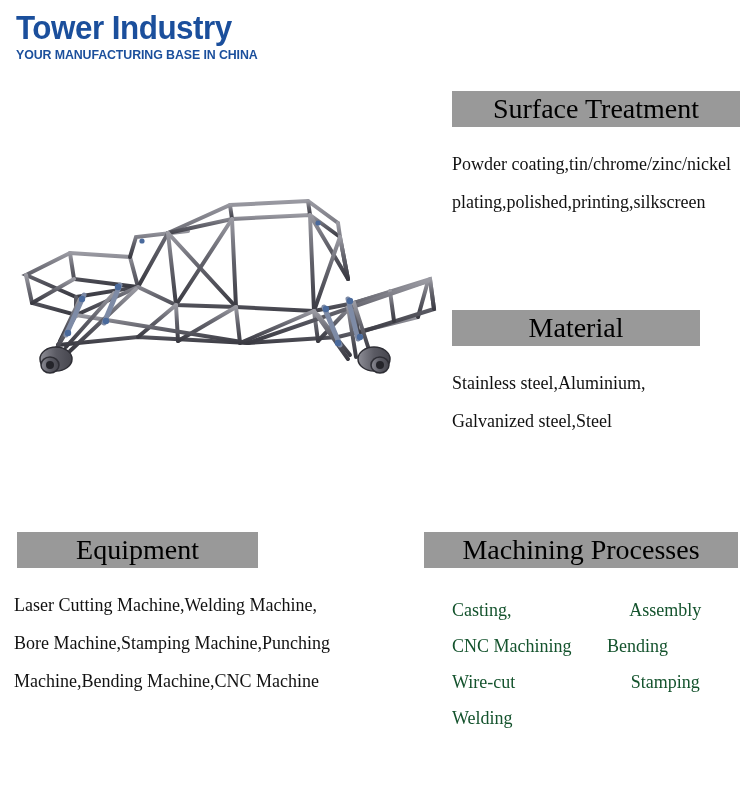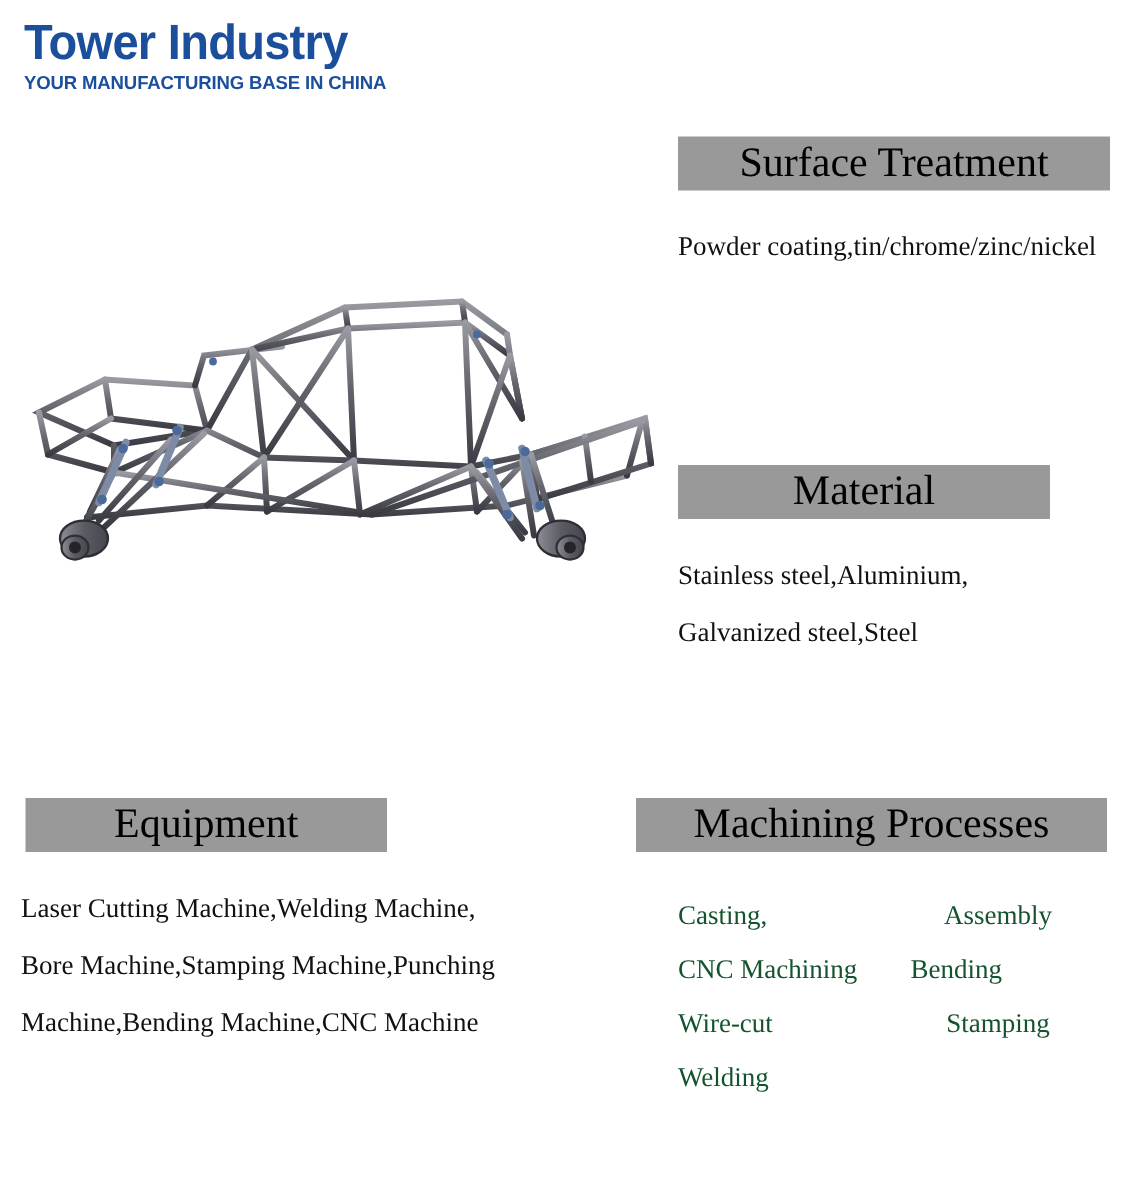--- a/index.html
+++ b/index.html
@@ -217,20 +217,21 @@
       <circle cx="362" cy="190" r="4"></circle>
     </g>
   </svg>
 </div>
 
 <div class="band" style="left:452px; top:91px; width:288px; height:36px;">
   <h2 class="band-title">Surface Treatment</h2>
 </div>
 <div class="body-text" style="left:452px; top:145px; width:290px;">
   <span class="tline">Powder coating,tin/chrome/zinc/nickel</span>
+  <span class="tline">plating,polished,printing,silkscreen</span>
 </div>
 
 <div class="band" style="left:452px; top:310px; width:248px; height:36px;">
   <h2 class="band-title">Material</h2>
 </div>
 <div class="body-text" style="left:452px; top:364px; width:290px;">
   <span class="tline">Stainless steel,Aluminium,</span>
   <span class="tline">Galvanized steel,Steel</span>
 </div>
 

